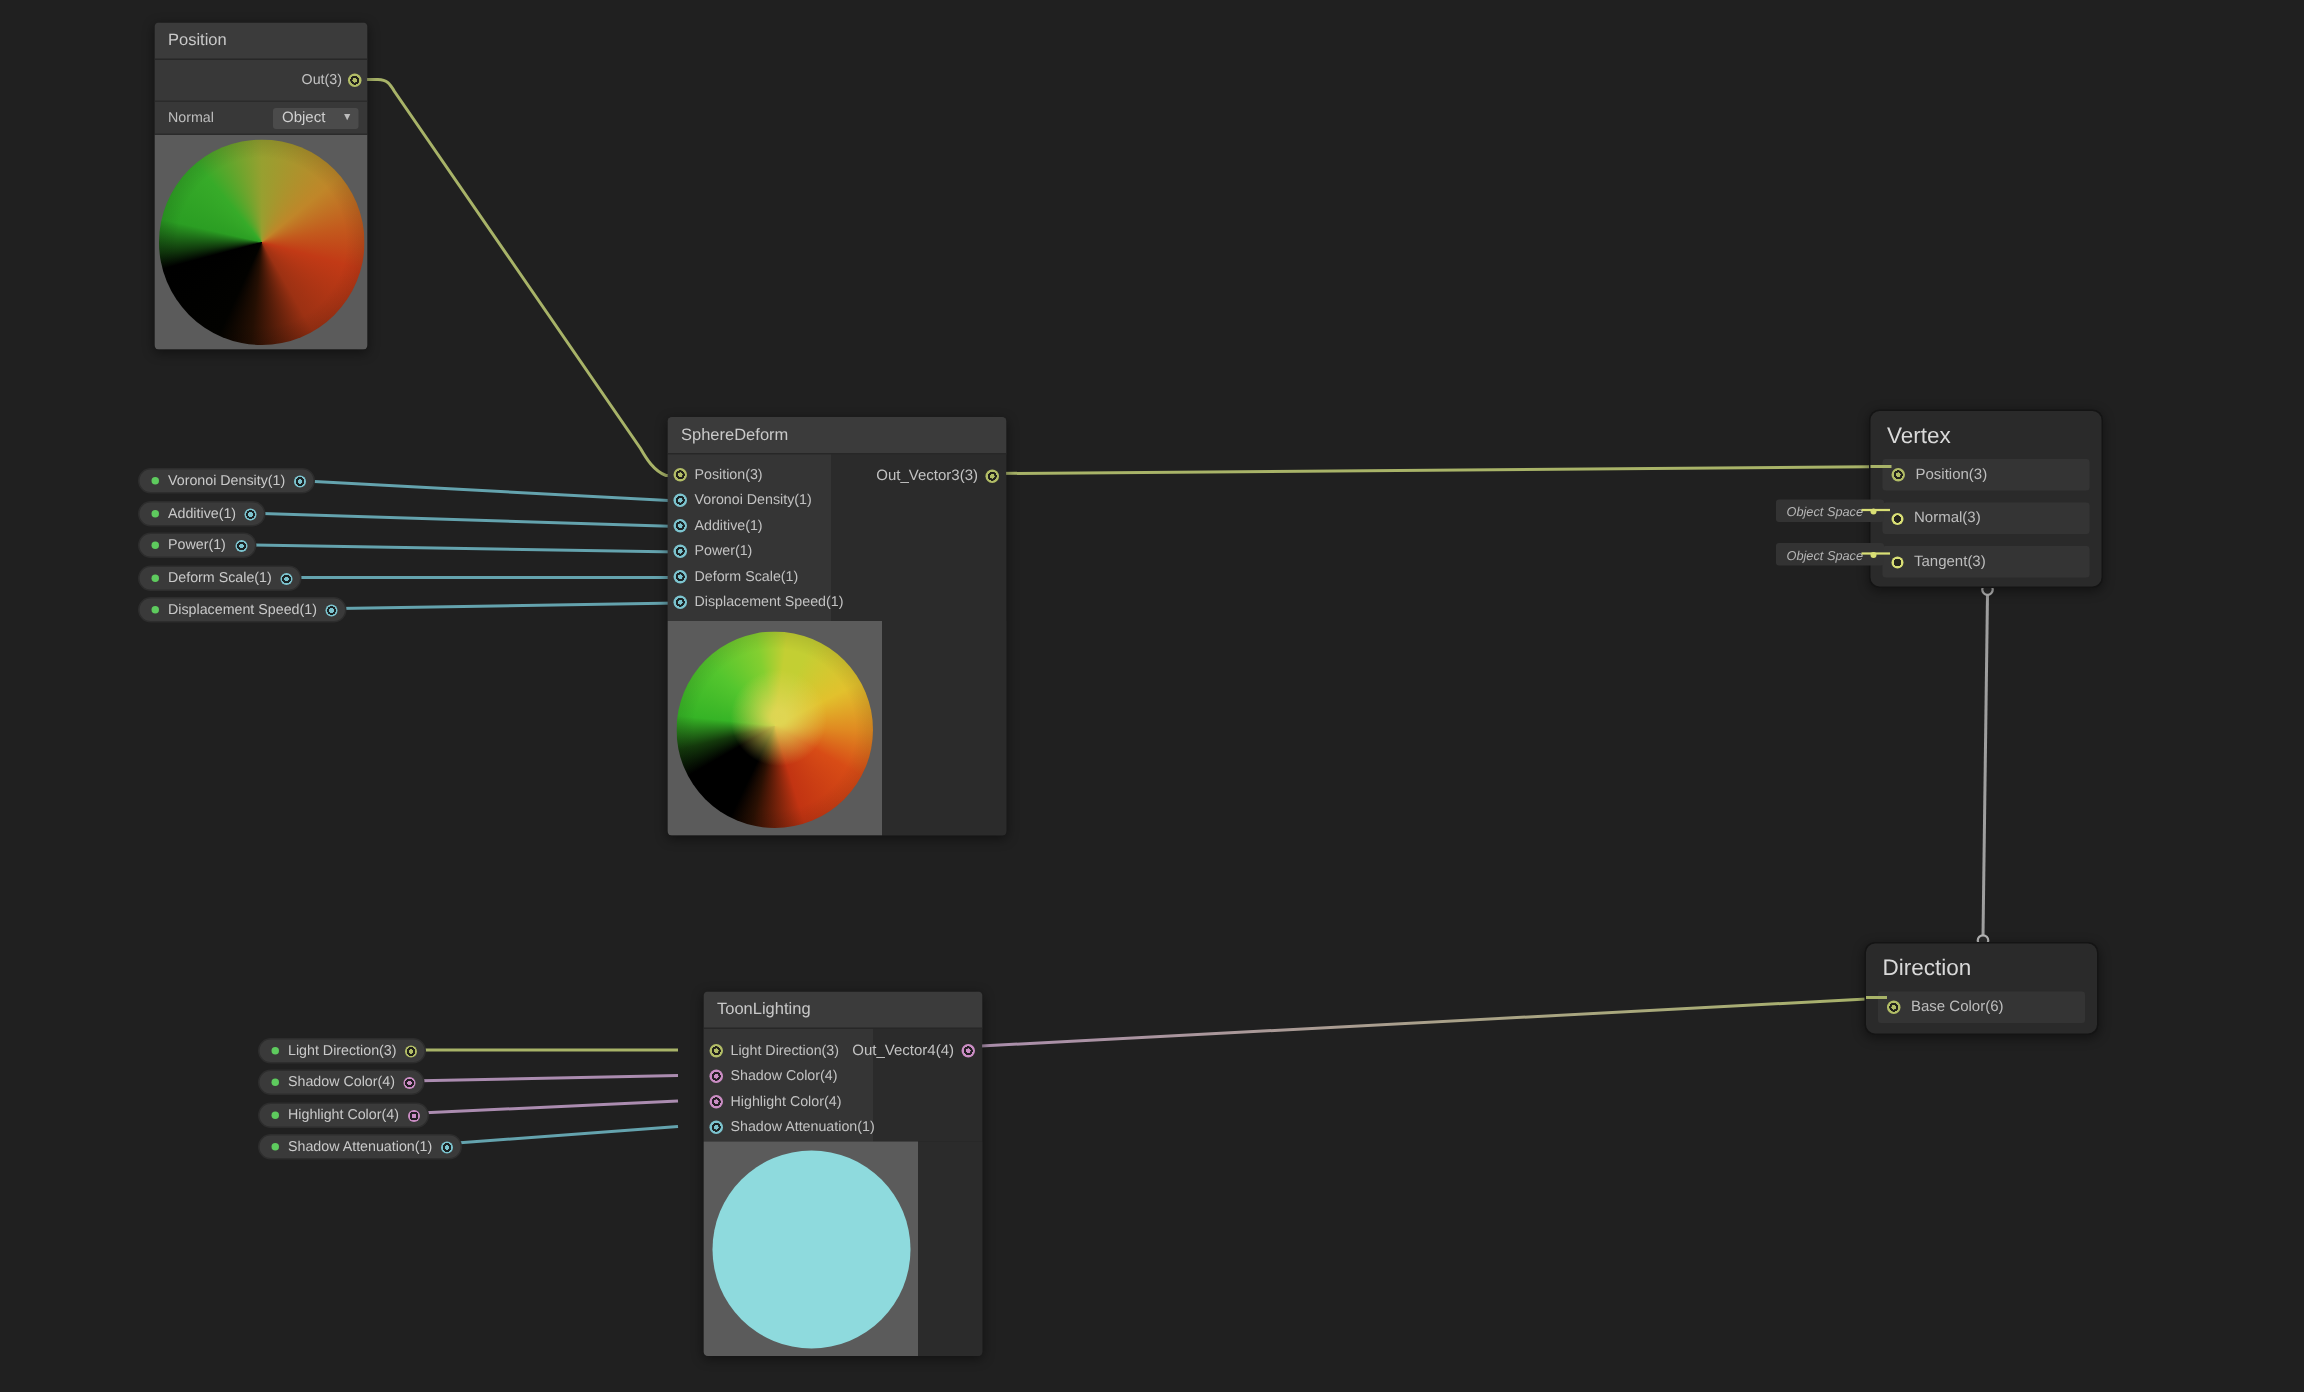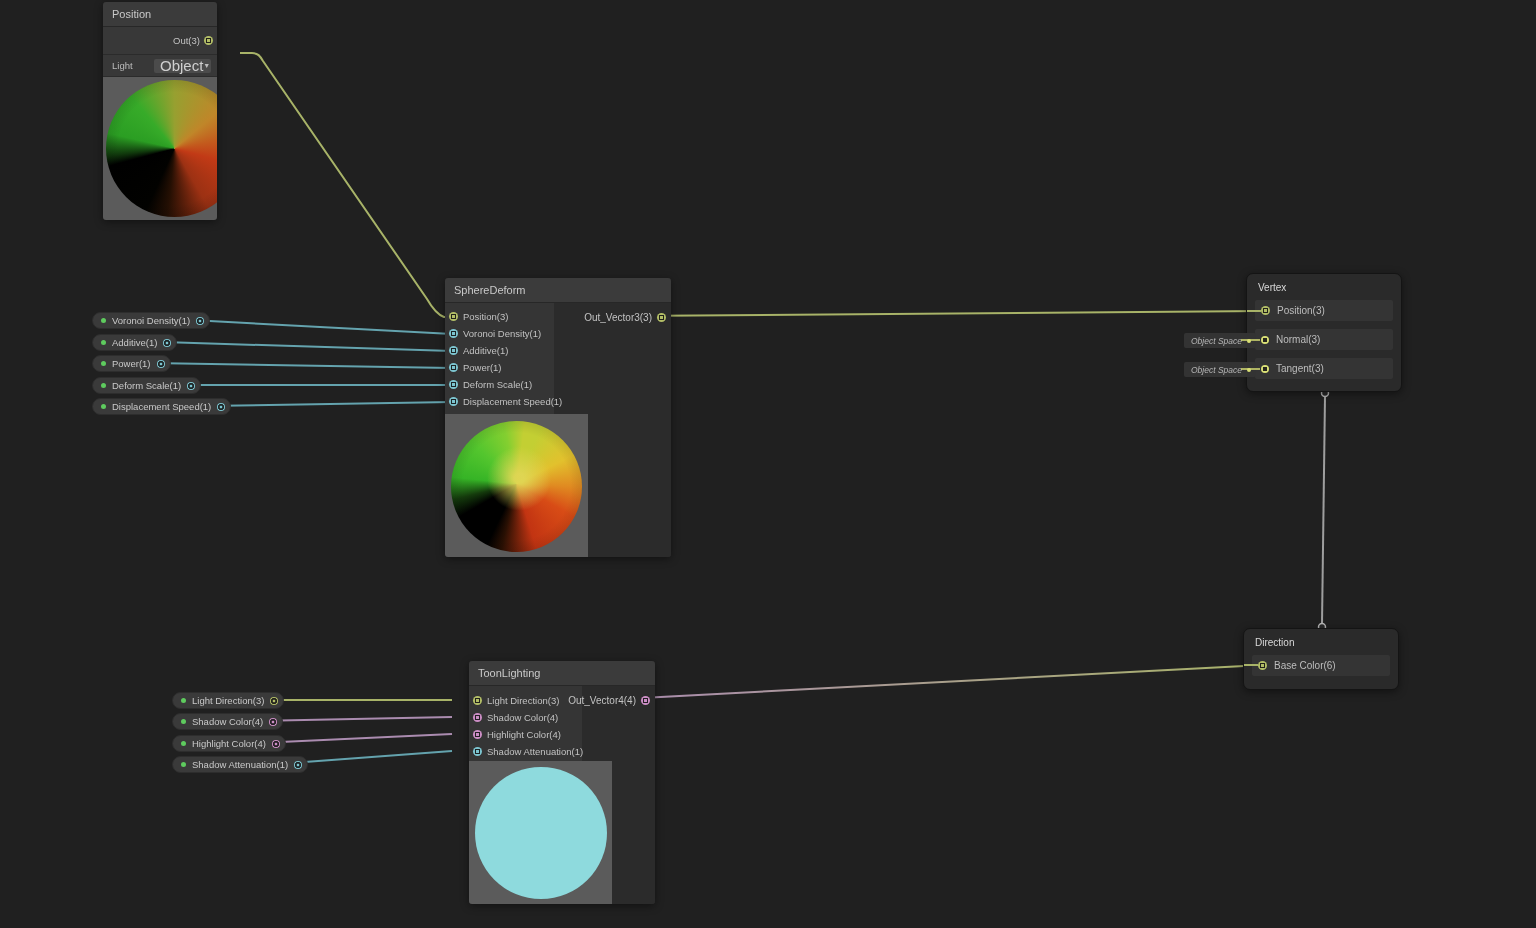--- a/index.html
+++ b/index.html
@@ -33,27 +33,27 @@
 
   
   .outline-row{height:27px;display:flex;align-items:center;justify-content:flex-end;gap:4px;
                padding-right:4px;background:#383838;border-bottom:1px solid #2b2b2b;}
   .outline-row .lbl{font-size:9.5px;color:#c2c2c2;}
   .space-row{height:21px;display:flex;align-items:center;justify-content:space-between;
              background:#383838;border-bottom:1px solid #2b2b2b;padding:0 6px 0 9px;}
   .space-row .lbl{font-size:9.5px;color:#bdbdbd;}
   .dropdown{width:57px;height:14px;background:#4b4b4b;border-radius:2px;display:flex;
             align-items:center;justify-content:space-between;padding:0 4px 0 6px;box-sizing:border-box;}
-  .dropdown .val{font-size:15px;color:#cfcfcf;}
+  .dropdown .val{font-size:10px;color:#cfcfcf;}
   .dropdown .arr{font-size:7px;color:#bdbdbd;line-height:1;}
 
   
   .ctx{position:absolute;z-index:3;background:#2a2a2a;border:1px solid #141414;border-radius:7px;
        box-shadow:0 2px 8px rgba(0,0,0,.45);box-sizing:border-box;}
-  .ctx-title{font-size:10px;color:#d9d9d9;padding:8px 11px 7px 11px;}
+  .ctx-title{font-size:15px;color:#d9d9d9;padding:8px 11px 7px 11px;}
   .ctx-slot{margin:0 8px 8px 8px;height:21px;background:#343434;border-radius:2px;
             display:flex;align-items:center;gap:7px;padding-left:6px;}
   .ctx-slot .lbl{font-size:10px;color:#bdbdbd;white-space:nowrap;}
 
   
   .pill{position:absolute;z-index:3;height:17px;background:#3a3a3a;border:1px solid #2d2d2d;
         border-radius:9px;display:inline-flex;align-items:center;gap:6px;padding:0 5px 0 8px;
         box-sizing:border-box;white-space:nowrap;}
   .pill .lbl{font-size:9.5px;color:#c9c9c9;}
   .pill .port{width:8px;height:8px;}
@@ -103,28 +103,28 @@
     <path d="M261,700 L452,700" fill="none" stroke="#a8b368" stroke-width="2"></path>
     <path d="M255,721 L452,717" fill="none" stroke="#ab8cb0" stroke-width="2"></path>
     <path d="M259,743 L452,734" fill="none" stroke="#ab8cb0" stroke-width="2"></path>
     <path d="M278,764 L452,751" fill="none" stroke="#64a3ae" stroke-width="2"></path>
     <path d="M623,699 L1263,665" fill="none" stroke="url(#gradToonFrag)" stroke-width="2"></path>
     <path d="M1325,396 L1322,624" fill="none" stroke="#9e9e9e" stroke-width="2"></path>
     <circle cx="1325" cy="393" r="3.5" fill="#2a2a2a" stroke="#b5b5b5" stroke-width="1.5"></circle>
     <circle cx="1322" cy="627" r="3.5" fill="#2a2a2a" stroke="#b5b5b5" stroke-width="1.5"></circle>
   </svg>
 
-  <div class="node" style="left:103px;top:2px;width:114px;">
+  <div class="node" style="left:103px;top:15px;width:142px;">
     <div class="node-title">Position</div>
     <div class="outline-row">
       <span class="lbl">Out(3)</span>
       <span class="port p-v3"></span>
     </div>
     <div class="space-row">
-      <span class="lbl">Light</span>
+      <span class="lbl">Normal</span>
       <span class="dropdown">
         <span class="val">Object</span>
         <span class="arr">▼</span>
       </span>
     </div>
     <div class="preview" style="width:142px;">
       <div class="ball ball-pos"></div>
     </div>
   </div>
 

